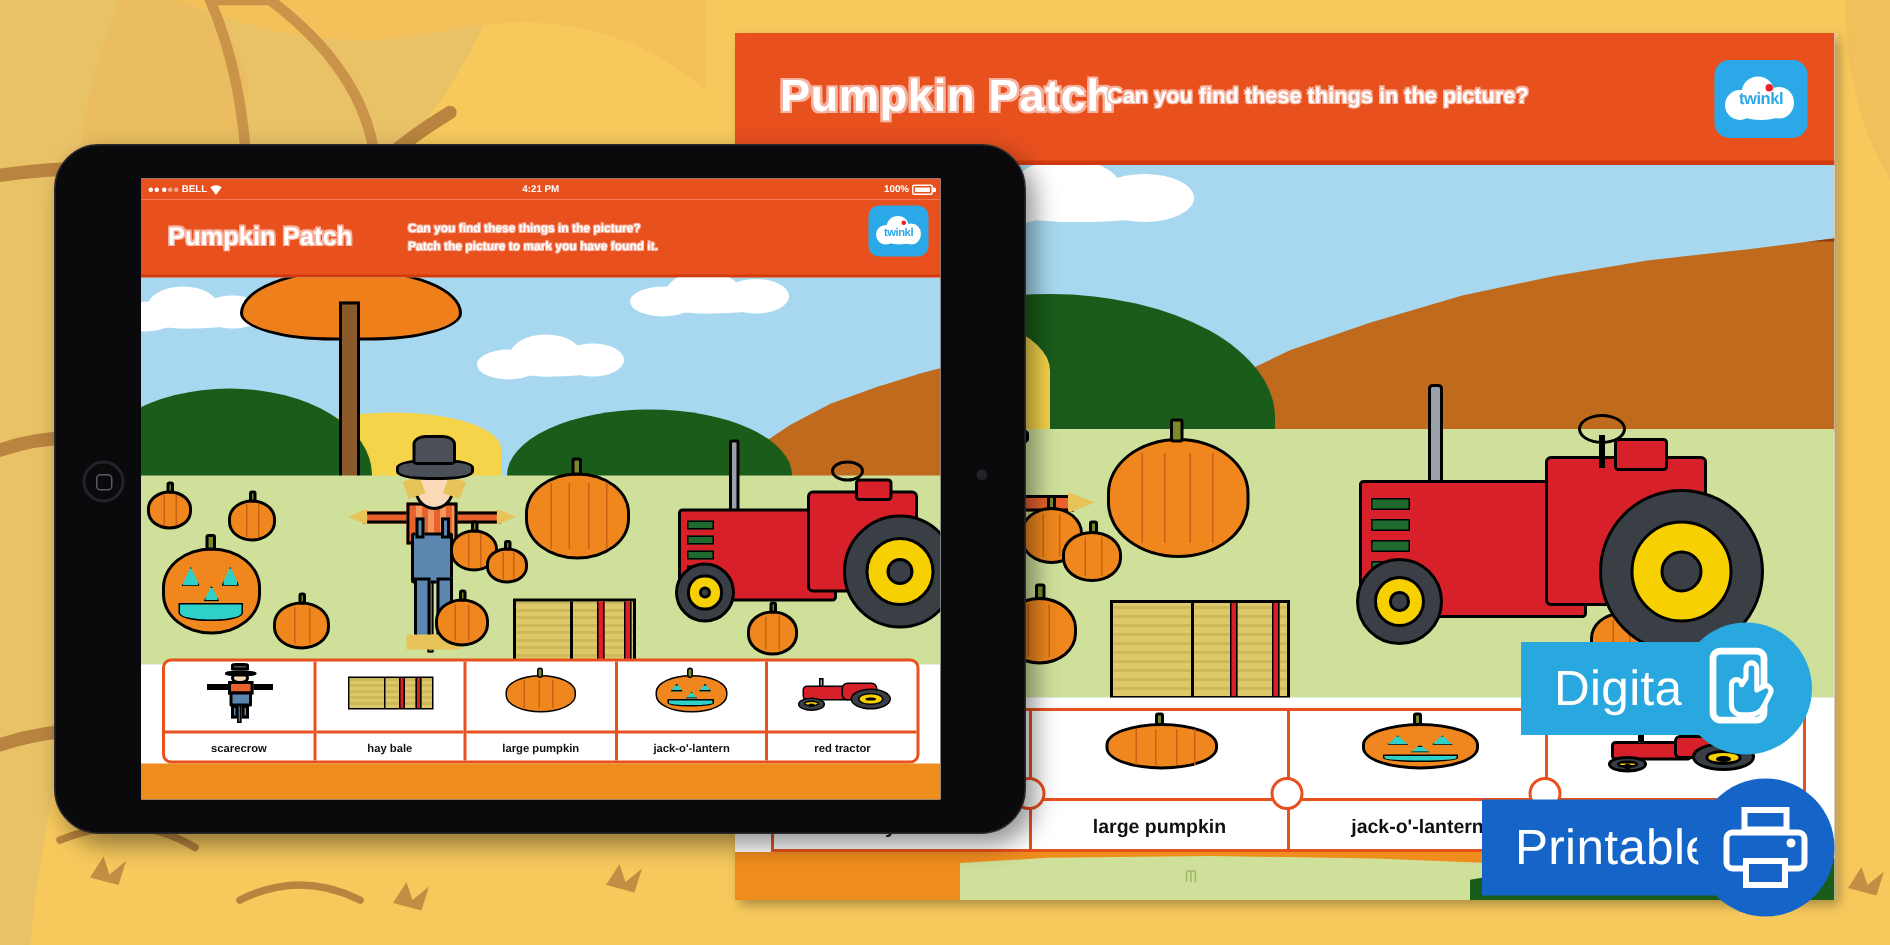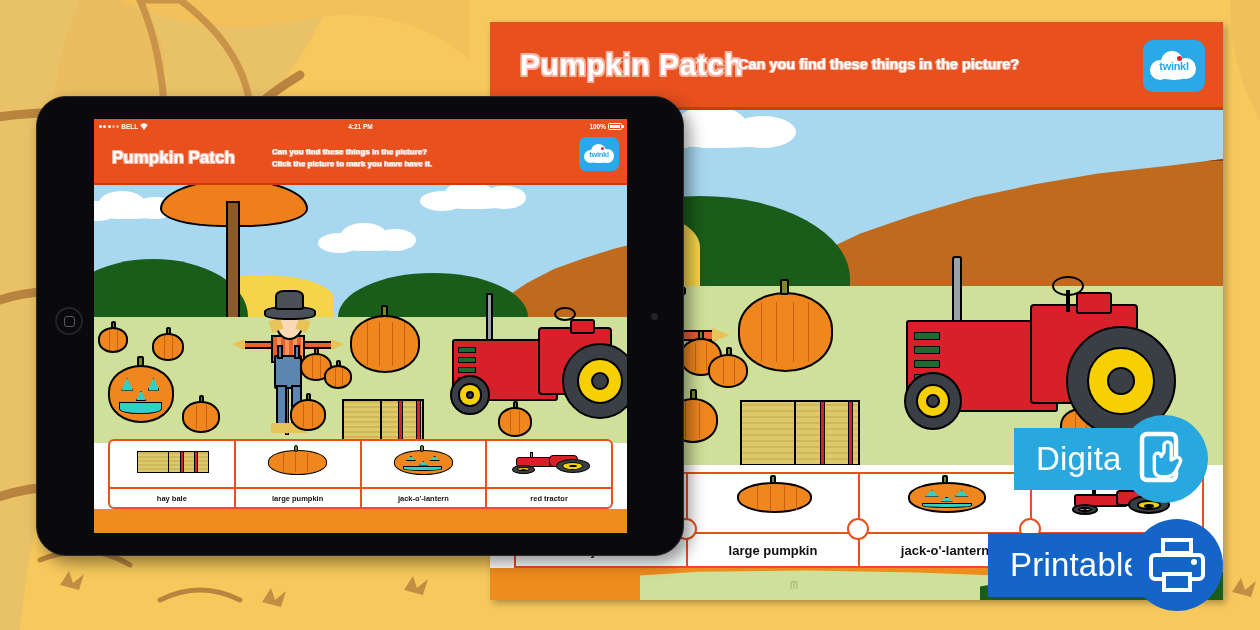--- a/index.html
+++ b/index.html
@@ -455,21 +455,21 @@
         <span class="batt">
             <span class="fill"></span>
           </span>
       </div>
     </div>
 
     <div class="pad-hdr">
       <div class="title">Pumpkin Patch</div>
       <div class="instr">
         <div>Can you find these things in the picture?</div>
-        <div>Click the picture to mark you have have it.</div>
+        <div>Patch the picture to mark you have found it.</div>
       </div>
       <div class="twinkl">
         <div class="tw-cloud">
           <div class="c" style="left:0;top:6px;width:13px;height:13px"></div>
           <div class="c" style="left:7px;top:0;width:15px;height:15px"></div>
           <div class="c" style="left:17px;top:5px;width:13px;height:14px"></div>
           <div class="c" style="left:3px;top:8px;width:25px;height:11px"></div>
           <div class="tw-dot"></div>
           <div class="tw-word">twinkl</div>
         </div>
@@ -619,20 +619,36 @@
           <div class="hubwrap">
               <div class="hub"></div>
             </div>
           </div>
       </div>
     </div>
 
     <div class="itembar" style="left:14px;top:320px;width:505px;height:70px;border-radius:6px">
       <div class="cell">
         <div class="pic">
+          <div class="scare" style="left:34%;top:8%;width:34%;height:82%">
+            <div class="sc-pole" style="left:44%;top:52%;width:3px;height:48%"></div>
+            <div class="sc-arm" style="left:-16%;top:30%;width:132%;height:4px"></div>
+            <div class="sc-shirt" style="left:24%;top:26%;width:52%;height:22%"></div>
+            <div class="sc-ovr" style="left:28%;top:44%;width:44%;height:26%;border-radius:1px"></div>
+            <div class="sc-leg" style="left:30%;top:66%;width:16%;height:26%"></div>
+            <div class="sc-leg" style="left:52%;top:66%;width:16%;height:26%"></div>
+            <div class="sc-head" style="left:32%;top:10%;width:34%;height:20%"></div>
+            <div class="sc-hat-b" style="left:18%;top:6%;width:64%;height:8%"></div>
+            <div class="sc-hat-t" style="left:32%;top:-6%;width:34%;height:12%"></div>
+          </div>
+        </div>
+        <div class="lbl" style="height:20px;font-size:7.5px">scarecrow</div>
+      </div>
+      <div class="cell">
+        <div class="pic">
           <div class="hay" style="left:22%;top:22%;width:58%;height:48%;border-width:1.6px;
                background:repeating-linear-gradient(0deg,#ddc96a 0 2px,#cdb85a 2px 4px)">
             <div class="seam" style="left:42%;border-left-width:1.4px"></div>
             <div class="band" style="left:60%;width:3.5px"></div>
               <div class="band" style="left:80%;width:3.5px"></div>
           </div>
         </div>
         <div class="lbl" style="height:20px;font-size:7.5px">hay bale</div>
       </div>
       <div class="cell">

